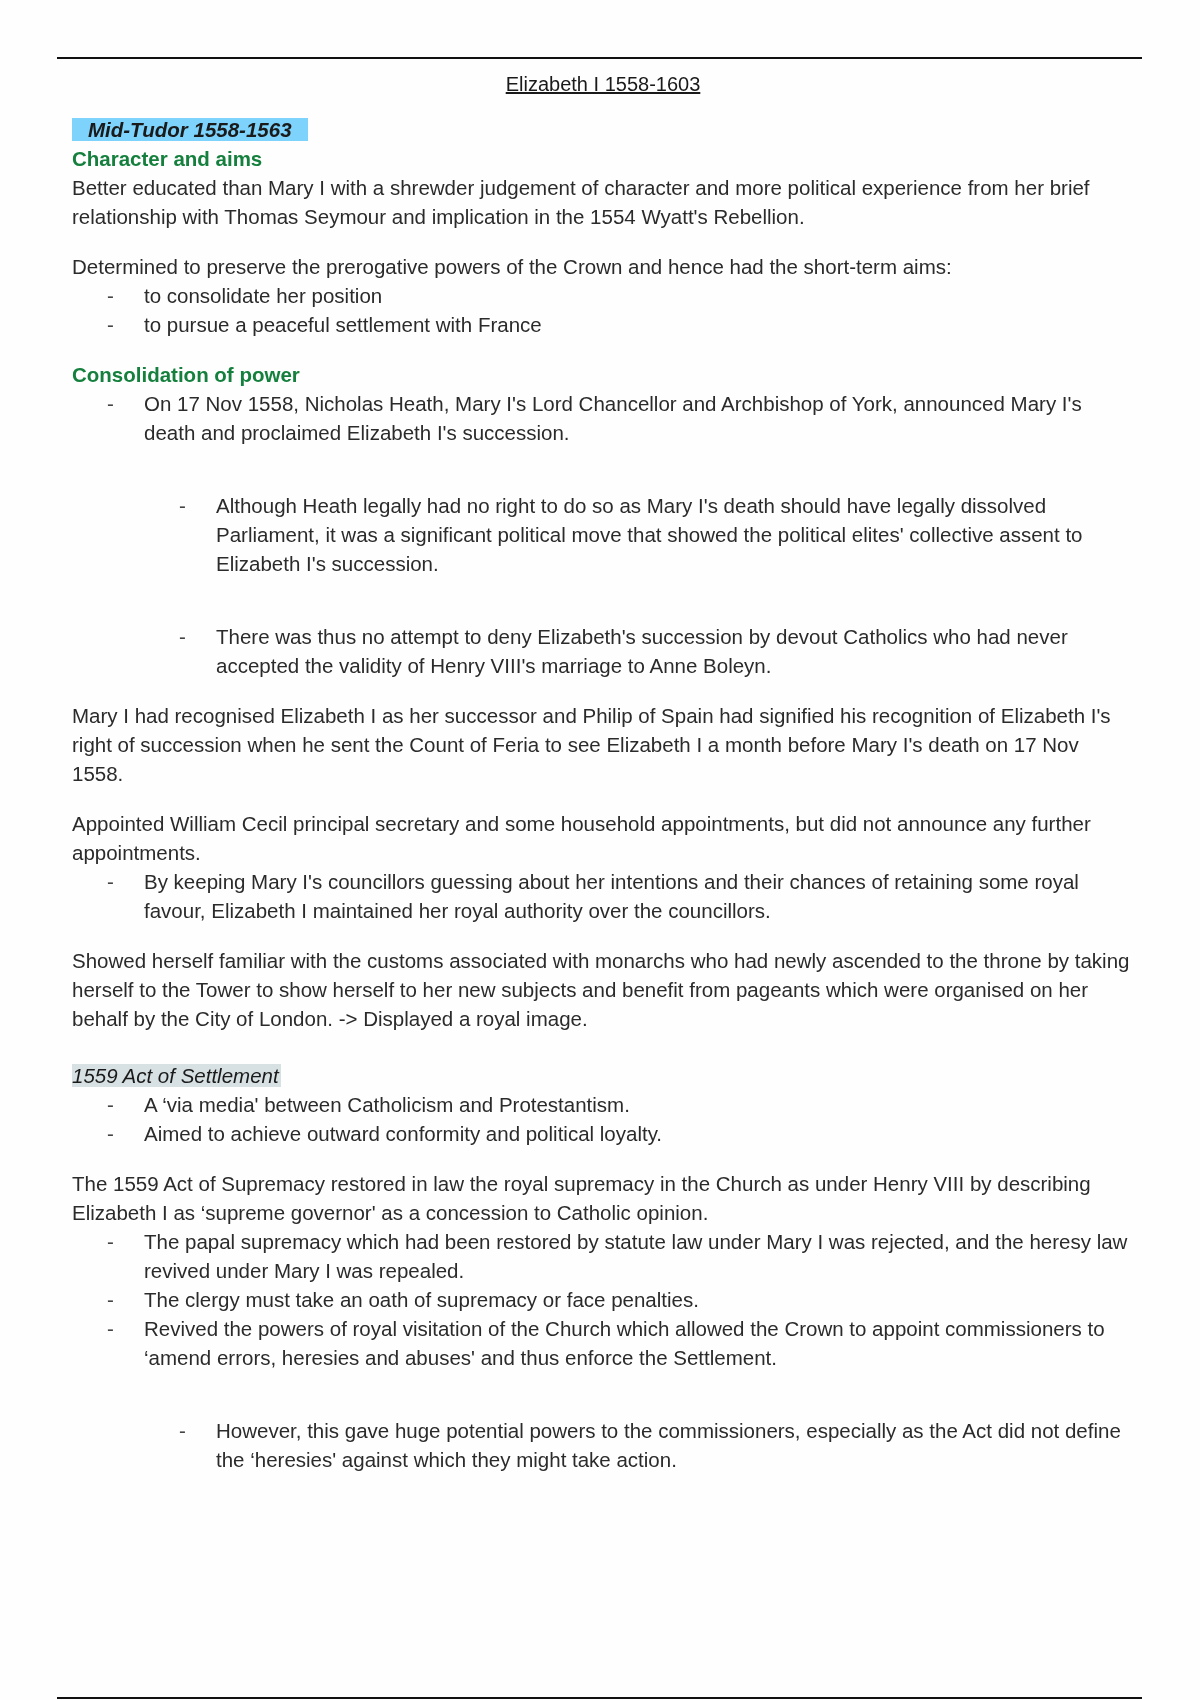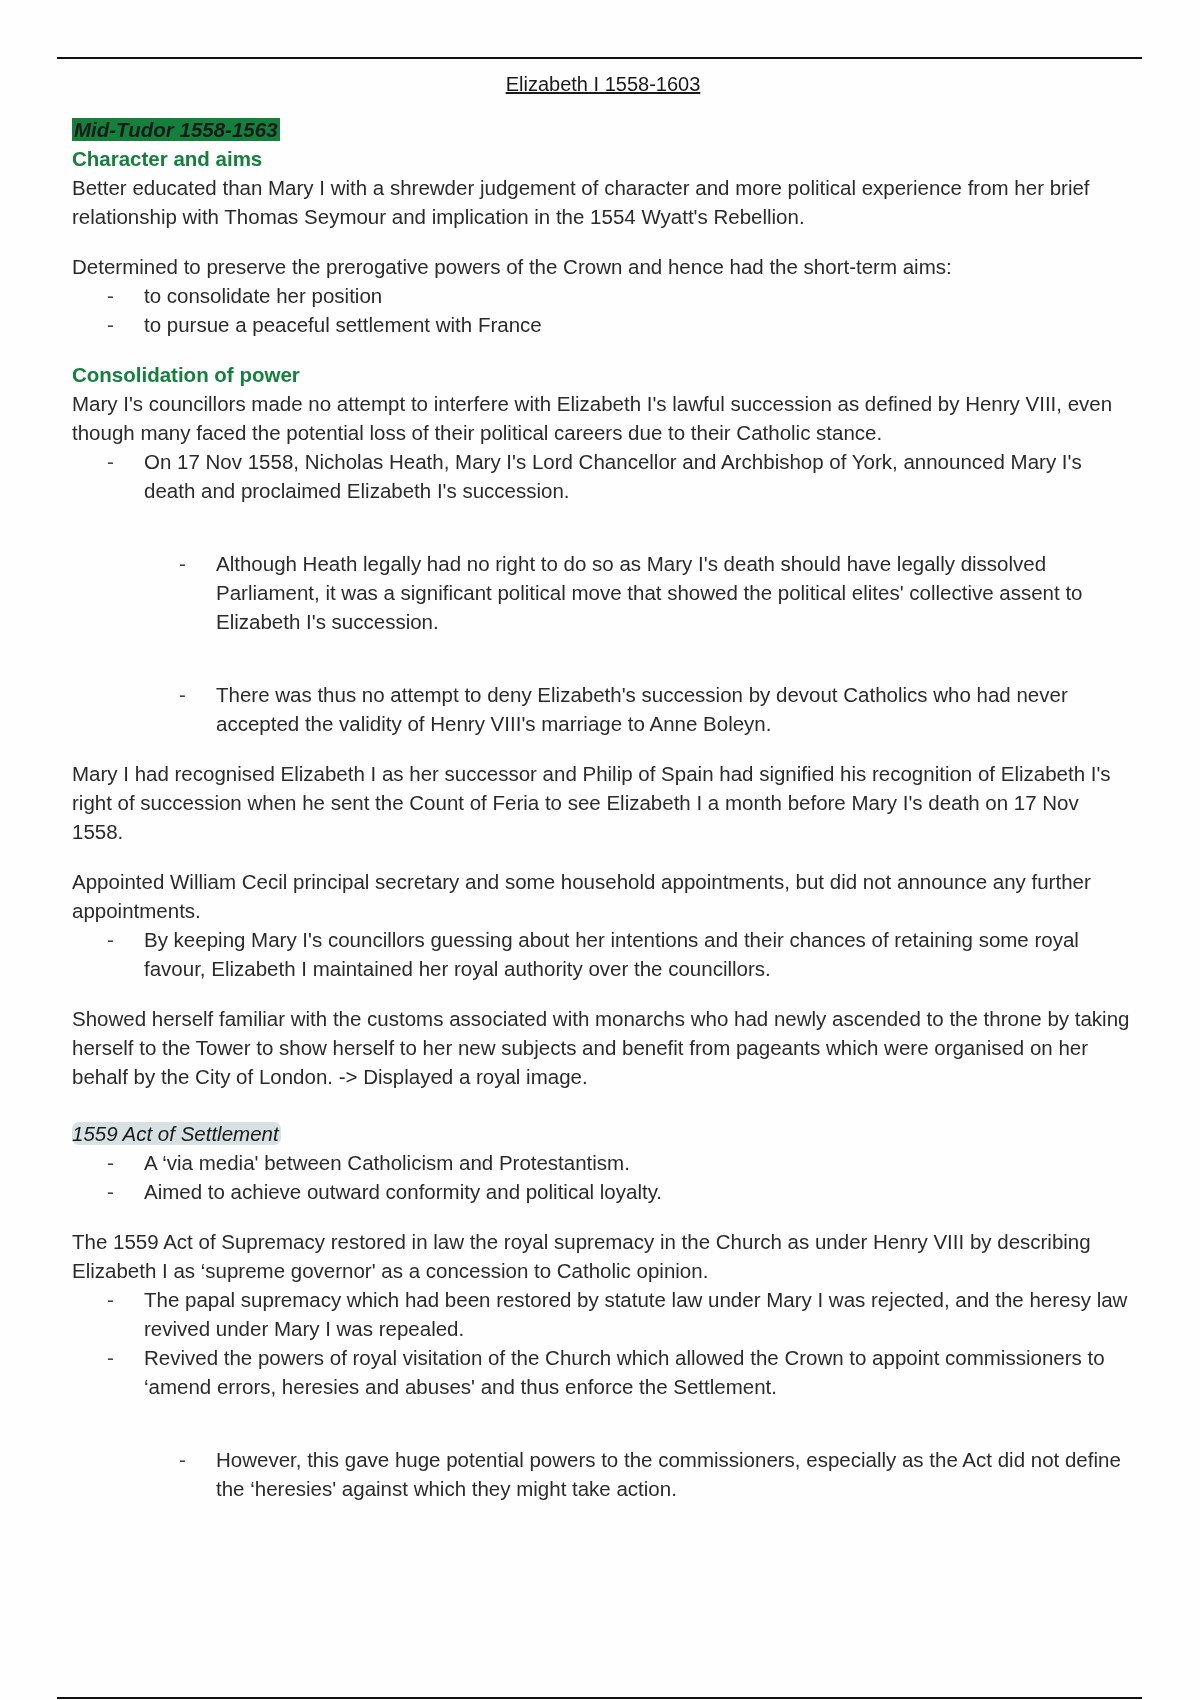--- a/index.html
+++ b/index.html
@@ -37,32 +37,31 @@
       text-align: center;
       font-weight: normal;
       text-decoration: underline;
       font-size: 20px;
       color: #1a1a1a;
       margin: 0 0 17px 0;
       height: 28px;
       line-height: 28px;
     }
     .hl-yellow {
-      background: #15803d;
+      background: #7dd3fc;
       font-weight: bold;
       font-style: italic;
       color: #1a1a1a;
-      padding: 0 2px;
+      padding: 0 16px;
     }
     .hl-grey {
       background: #d7e0e2;
       font-style: italic;
       color: #1a1a1a;
       padding: 0 2px 0 0;
-      border-radius: 7px;
     }
     .subhead {
       font-weight: bold;
       color: #15803d;
     }
     p {
       margin: 0;
     }
     .gap { height: 21px; }
     ul {
@@ -105,21 +104,20 @@
   <p>Better educated than Mary I with a shrewder judgement of character and more political experience from her brief relationship with Thomas Seymour and implication in the 1554 Wyatt's Rebellion.</p>
   <div class="gap"></div>
   <p>Determined to preserve the prerogative powers of the Crown and hence had the short-term aims:</p>
   <ul class="l1">
     <li>to consolidate her position</li>
     <li>to pursue a peaceful settlement with France</li>
   </ul>
   <div class="gap"></div>
 
   <p class="subhead">Consolidation of power</p>
-  <p>Mary I's councillors made no attempt to interfere with Elizabeth I's lawful succession as defined by Henry VIII, even though many faced the potential loss of their political careers due to their Catholic stance.</p>
   <ul class="l1">
     <li>
       <span>On 17 Nov 1558, Nicholas Heath, Mary I's Lord Chancellor and Archbishop of York, announced Mary I's death and proclaimed Elizabeth I's succession.</span>
       <ul class="l2">
         <li>Although Heath legally had no right to do so as Mary I's death should have legally dissolved Parliament, it was a significant political move that showed the political elites' collective assent to Elizabeth I's succession.</li>
         <li>There was thus no attempt to deny Elizabeth's succession by devout Catholics who had never accepted the validity of Henry VIII's marriage to Anne Boleyn.</li>
       </ul>
     </li>
   </ul>
   <div class="gap"></div>
@@ -137,20 +135,21 @@
     <span class="hl-grey">1559 Act of Settlement</span>
   </div>
   <ul class="l1">
     <li>A ‘via media' between Catholicism and Protestantism.</li>
     <li>Aimed to achieve outward conformity and political loyalty.</li>
   </ul>
   <div class="gap"></div>
   <p>The 1559 Act of Supremacy restored in law the royal supremacy in the Church as under Henry VIII by describing Elizabeth I as ‘supreme governor' as a concession to Catholic opinion.</p>
   <ul class="l1">
     <li>The papal supremacy which had been restored by statute law under Mary I was rejected, and the heresy law revived under Mary I was repealed.</li>
+    <li>The clergy must take an oath of supremacy or face penalties.</li>
     <li>
       <span>Revived the powers of royal visitation of the Church which allowed the Crown to appoint commissioners to ‘amend errors, heresies and abuses' and thus enforce the Settlement.</span>
       <ul class="l2">
         <li>However, this gave huge potential powers to the commissioners, especially as the Act did not define the ‘heresies' against which they might take action.</li>
       </ul>
     </li>
   </ul>
 
 </div>
 

